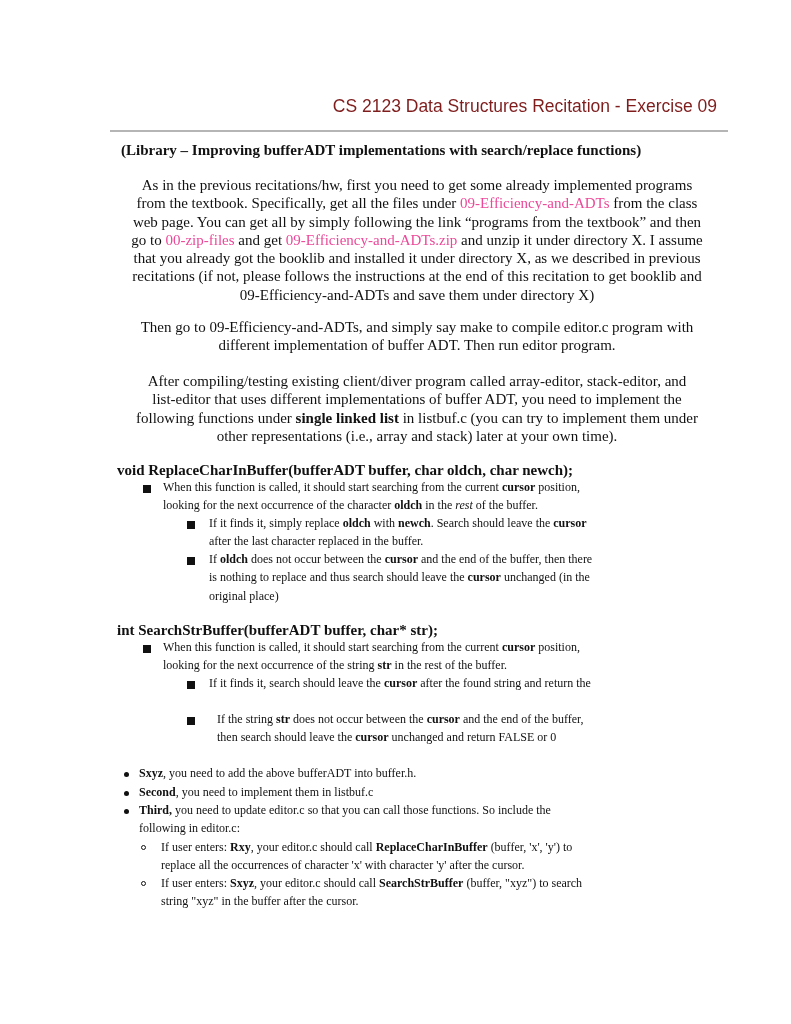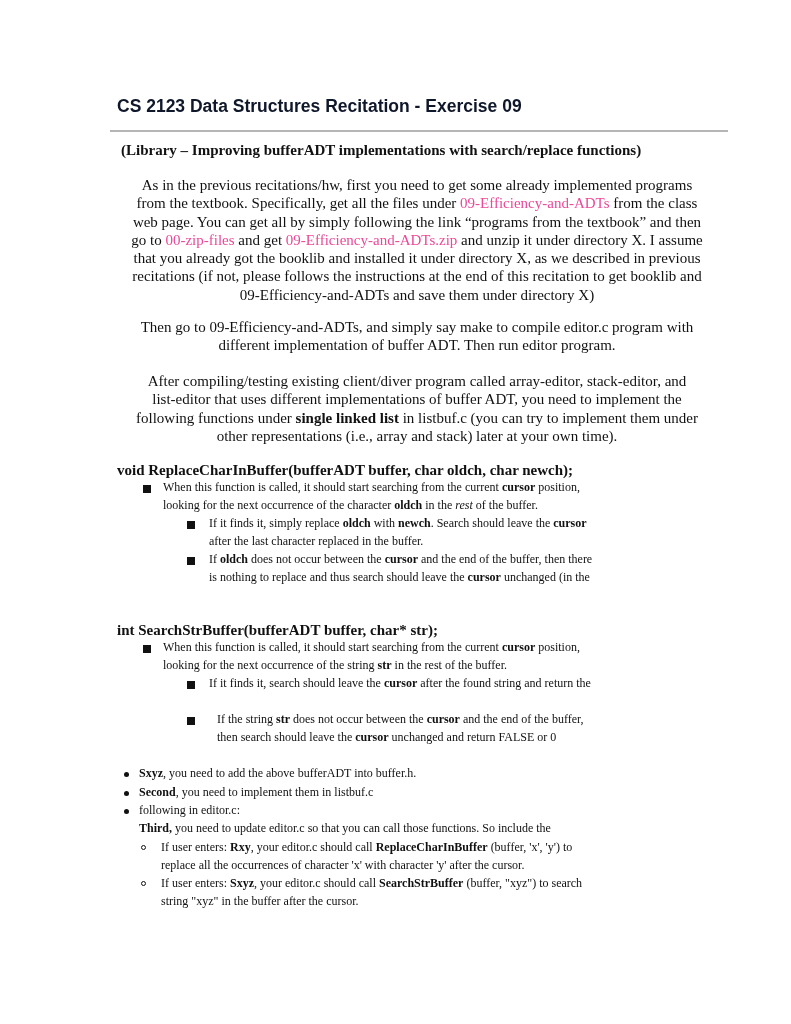--- a/index.html
+++ b/index.html
@@ -1,20 +1,20 @@
 <!DOCTYPE html>
 <html><head>
 <meta charset="utf-8">
 <style>
   html, body { margin: 0; padding: 0; background: #ffffff; }
   body { width: 791px; height: 1024px; position: relative; overflow: hidden;
          font-family: "Liberation Serif", serif; color: #111; }
   .page { position: absolute; left: 117px; top: 0; width: 600px; }
-  .title { position: absolute; top: 96px; left: 0; width: 600px; text-align: left;
-           font-family: "Liberation Sans", sans-serif; font-weight: bold; font-size: 17.5px; color: #0f172a; }
+  .title { position: absolute; top: 96px; left: 0; width: 600px; text-align: right;
+           font-family: "Liberation Sans", sans-serif; font-weight: normal; font-size: 17.5px; color: #7f1d1d; }
   .rule { position: absolute; top: 130px; left: -7px; width: 618px; height: 2px; background: #b5b5b5; }
   .subtitle { position: absolute; top: 142px; left: 4px; font-weight: bold; font-size: 15px; }
   .para { position: absolute; left: 0; width: 600px; font-size: 15px; line-height: 18.3px; text-align: center; }
   .link { color: #ec4899; }
   b { font-weight: bold; }
   .fn { position: absolute; left: 0; font-weight: bold; font-size: 15px; }
   .item { position: absolute; font-size: 12px; line-height: 18.3px; }
   .sq { position: absolute; width: 8px; height: 8px; background: #111; }
   .dot { position: absolute; width: 5px; height: 5px; border-radius: 50%; background: #111; }
   .circ { position: absolute; width: 5px; height: 5px; border-radius: 50%; border: 1px solid #111; box-sizing: border-box; }
@@ -57,20 +57,21 @@
   </div>
   <div class="sq" style="left:70px; top:521px"></div>
   <div class="item" style="left:92px; top:514px; width:510px">
     <div><span>If it finds it, simply replace </span><b>oldch</b><span> with </span><b>newch</b><span>. Search should leave the </span><b>cursor</b></div>
     <div>after the last character replaced in the buffer.</div>
   </div>
   <div class="sq" style="left:70px; top:557px"></div>
   <div class="item" style="left:92px; top:550px; width:510px">
     <div><span>If </span><b>oldch</b><span> does not occur between the </span><b>cursor</b><span> and the end of the buffer, then there</span></div>
     <div><span>is nothing to replace and thus search should leave the </span><b>cursor</b><span> unchanged (in the</span></div>
+    <div>original place)</div>
   </div>
 
   <div class="fn" style="top:622px">int SearchStrBuffer(bufferADT buffer, char* str);</div>
   <div class="sq" style="left:26px; top:645px"></div>
   <div class="item" style="left:46px; top:638px; width:560px">
     <div><span>When this function is called, it should start searching from the current </span><b>cursor</b><span> position,</span></div>
     <div><span>looking for the next occurrence of the string </span><b>str</b><span> in the rest of the buffer.</span></div>
   </div>
   <div class="sq" style="left:70px; top:681px"></div>
   <div class="item" style="left:92px; top:674px; width:510px">
@@ -85,22 +86,22 @@
   <div class="dot" style="left:7px; top:772px"></div>
   <div class="item" style="left:22px; top:764px; width:580px">
     <b>Sxyz</b><span>, you need to add the above bufferADT into buffer.h.</span>
   </div>
   <div class="dot" style="left:7px; top:791px"></div>
   <div class="item" style="left:22px; top:783px; width:580px">
     <b>Second</b><span>, you need to implement them in listbuf.c</span>
   </div>
   <div class="dot" style="left:7px; top:809px"></div>
   <div class="item" style="left:22px; top:801px; width:580px">
+    <div><b>Third,</b><span> you need to update editor.c so that you can call those functions. So include the</span></div>
     <div>following in editor.c:</div>
-    <div><b>Third,</b><span> you need to update editor.c so that you can call those functions. So include the</span></div>
   </div>
   <div class="circ" style="left:24px; top:845px"></div>
   <div class="item" style="left:44px; top:838px; width:560px">
     <div><span>If user enters: </span><b>Rxy</b><span>, your editor.c should call </span><b>ReplaceCharInBuffer</b><span> (buffer, 'x', 'y')  to</span></div>
     <div>replace all the occurrences of character 'x'  with character 'y' after the cursor.</div>
   </div>
   <div class="circ" style="left:24px; top:881px"></div>
   <div class="item" style="left:44px; top:874px; width:560px">
     <div><span>If user enters: </span><b>Sxyz</b><span>, your editor.c should call </span><b>SearchStrBuffer</b><span> (buffer, "xyz") to search</span></div>
     <div>string "xyz" in the buffer after the cursor.</div>

